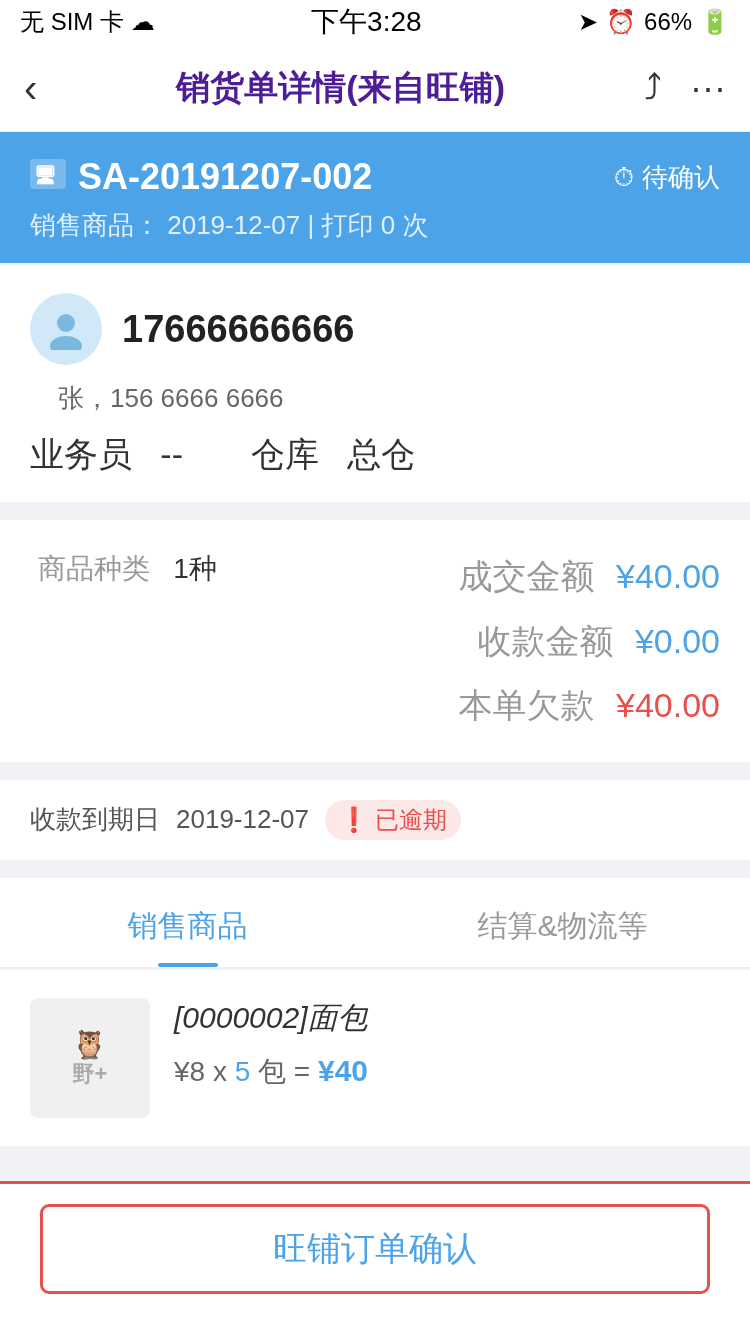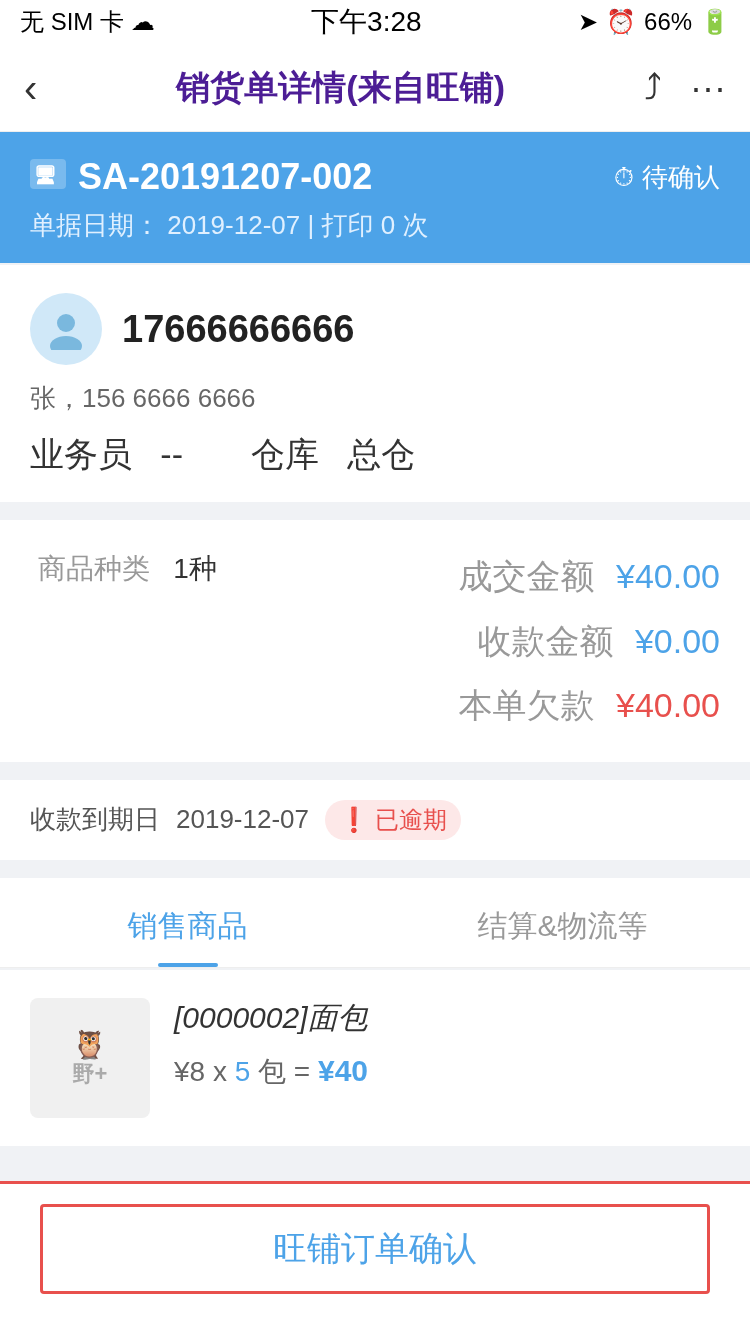--- a/index.html
+++ b/index.html
@@ -102,20 +102,21 @@
     }
     .customer-name {
       font-size: 38px;
       font-weight: 600;
       color: #222;
     }
     .customer-sub {
       font-size: 26px;
       color: #666;
       margin-bottom: 16px;
+      margin-left: 28px;
     }
     .customer-meta {
       display: flex;
       gap: 68px;
       font-size: 34px;
       color: #666;
     }
     .customer-meta span { color: #333; }
 
     
@@ -255,21 +256,21 @@
       width: 750px;
       background: #fff;
       padding: 20px 40px 40px;
       border-top: 3px solid #e8504d;
     }
     .confirm-btn {
       width: 100%;
       height: 90px;
       border: 3px solid #e8504d;
       background: #fff;
-      border-radius: 4px;
+      border-radius: 9px;
       font-size: 34px;
       color: #4da3e8;
       font-weight: 500;
       cursor: pointer;
       display: flex;
       align-items: center;
       justify-content: center;
     }
   </style>
 </head>
@@ -307,21 +308,21 @@
         </svg>
       </span>
       <span>SA-20191207-002</span>
     </div>
     <div class="status-badge">
       <span>⏱</span>
       <span>待确认</span>
     </div>
   </div>
   <div class="order-meta">
-    <span>单据日期：</span>
+    <span>销售商品：</span>
     <span>2019-12-07</span>
     <span> | </span>
     <span>打印</span>
     <span>0</span>
     <span>次</span>
   </div>
 </div>
 
 <div class="customer-card">
   <div class="customer-top">

